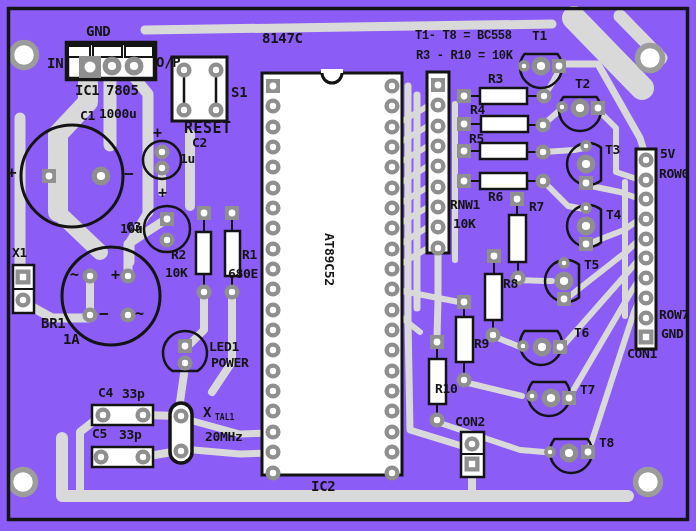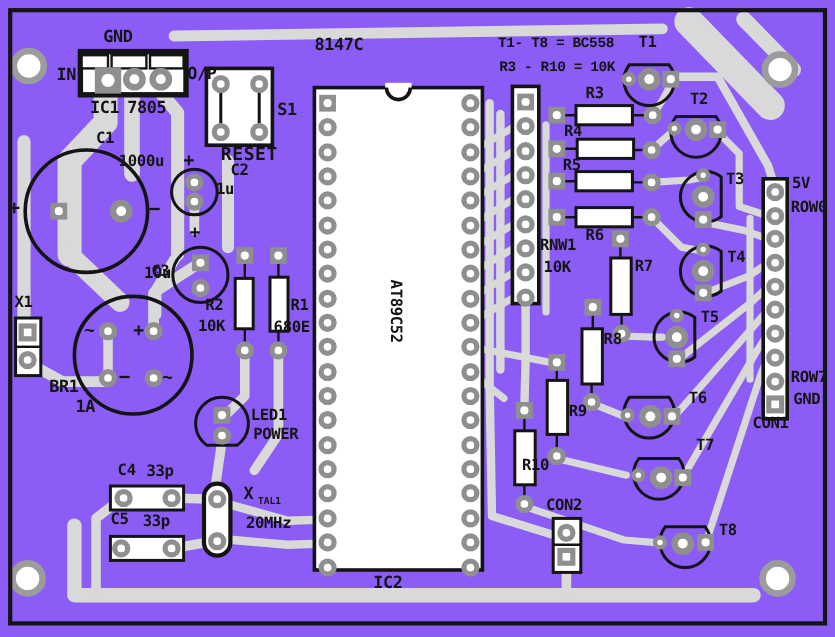--- a/index.html
+++ b/index.html
@@ -362,21 +362,21 @@
 <span class="lb s14" style="left:86px;top:24px">GND</span>
 <span class="lb s14" style="left:47px;top:56px">IN</span>
 <span class="lb s14" style="left:156px;top:55px">O/P</span>
 <span class="lb s14" style="left:75px;top:83px">IC1</span>
 <span class="lb s14" style="left:106px;top:83px">7805</span>
 <span class="lb s14" style="left:231px;top:85px">S1</span>
 <span class="lb s15" style="left:184px;top:121px">RESET</span>
 <span class="lb s14" style="left:262px;top:31px">8147C</span>
 
 <span class="lb" style="left:80px;top:109px">C1</span>
-<span class="lb" style="left:99px;top:128px">1000u</span>
+<span class="lb" style="left:99px;top:107px">1000u</span>
 <span class="lb s16" style="left:7px;top:165px">+</span>
 <span class="lb s16" style="left:124px;top:166px">−</span>
 <span class="lb s15" style="left:153px;top:126px">+</span>
 <span class="lb" style="left:192px;top:136px">C2</span>
 <span class="lb" style="left:180px;top:152px">1u</span>
 <span class="lb s15" style="left:158px;top:186px">+</span>
 <span class="lb" style="left:126px;top:220px">C3</span>
 <span class="lb" style="left:120px;top:222px">10u</span>
 
 <span class="lb" style="left:12px;top:246px">X1</span>
@@ -410,33 +410,33 @@
 <span class="lb s12" style="left:415px;top:30px">T1- T8 = BC558</span>
 <span class="lb s12" style="left:416px;top:50px">R3 - R10 = 10K</span>
 
 <span class="lb" style="left:450px;top:198px">RNW1</span>
 <span class="lb" style="left:453px;top:217px">10K</span>
 
 <span class="lb" style="left:488px;top:72px">R3</span>
 <span class="lb" style="left:470px;top:103px">R4</span>
 <span class="lb" style="left:469px;top:132px">R5</span>
 <span class="lb" style="left:488px;top:190px">R6</span>
-<span class="lb" style="left:529px;top:216px">R7</span>
+<span class="lb" style="left:529px;top:200px">R7</span>
 <span class="lb" style="left:503px;top:277px">R8</span>
 <span class="lb" style="left:474px;top:337px">R9</span>
 <span class="lb" style="left:435px;top:382px">R10</span>
 <span class="lb" style="left:455px;top:415px">CON2</span>
 
 <span class="lb" style="left:532px;top:29px">T1</span>
 <span class="lb" style="left:575px;top:77px">T2</span>
 <span class="lb" style="left:605px;top:143px">T3</span>
 <span class="lb" style="left:606px;top:208px">T4</span>
 <span class="lb" style="left:584px;top:258px">T5</span>
 <span class="lb" style="left:574px;top:326px">T6</span>
-<span class="lb" style="left:580px;top:365px">T7</span>
+<span class="lb" style="left:580px;top:383px">T7</span>
 <span class="lb" style="left:599px;top:436px">T8</span>
 
 <span class="lb" style="left:660px;top:147px">5V</span>
 <span class="lb" style="left:659px;top:167px">ROW0</span>
 <span class="lb" style="left:659px;top:308px">ROW7</span>
 <span class="lb" style="left:661px;top:327px">GND</span>
 <span class="lb" style="left:627px;top:347px">CON1</span>
 
 </div>
 

